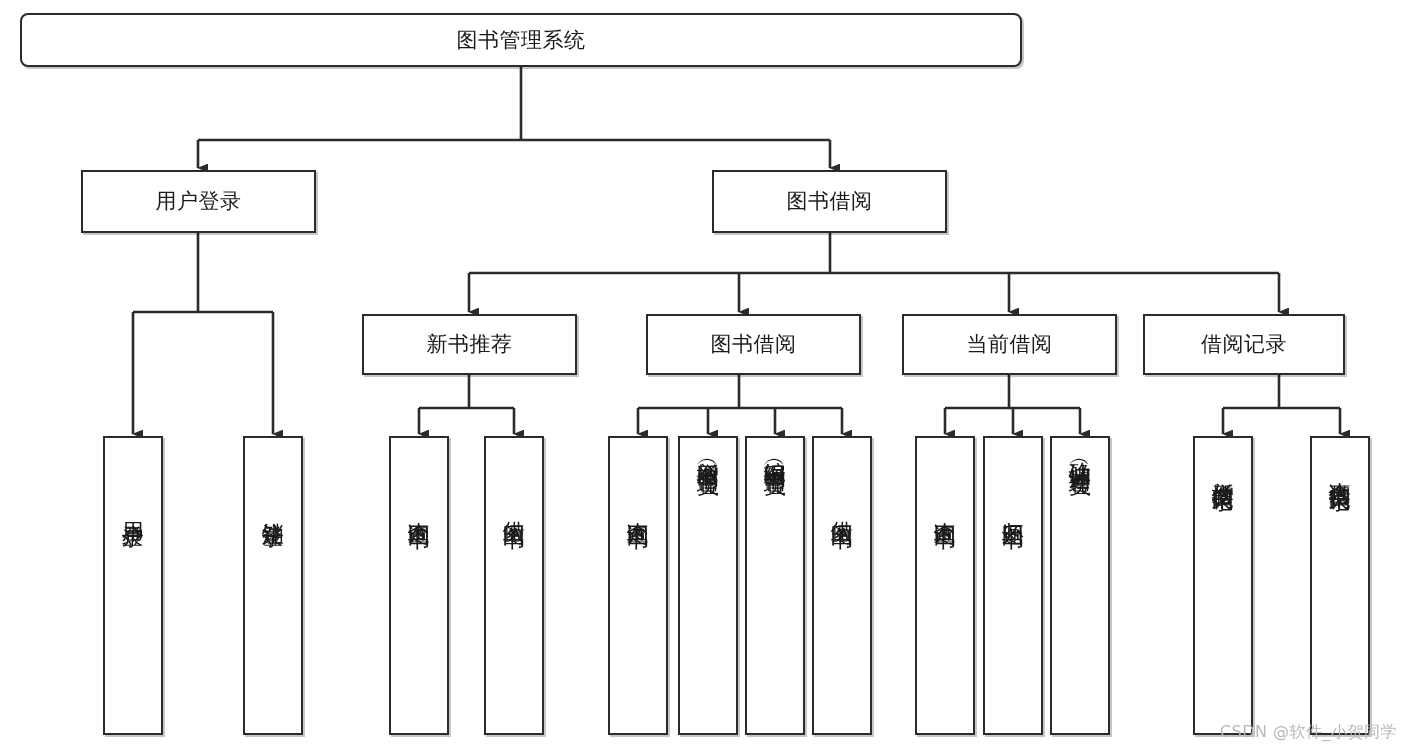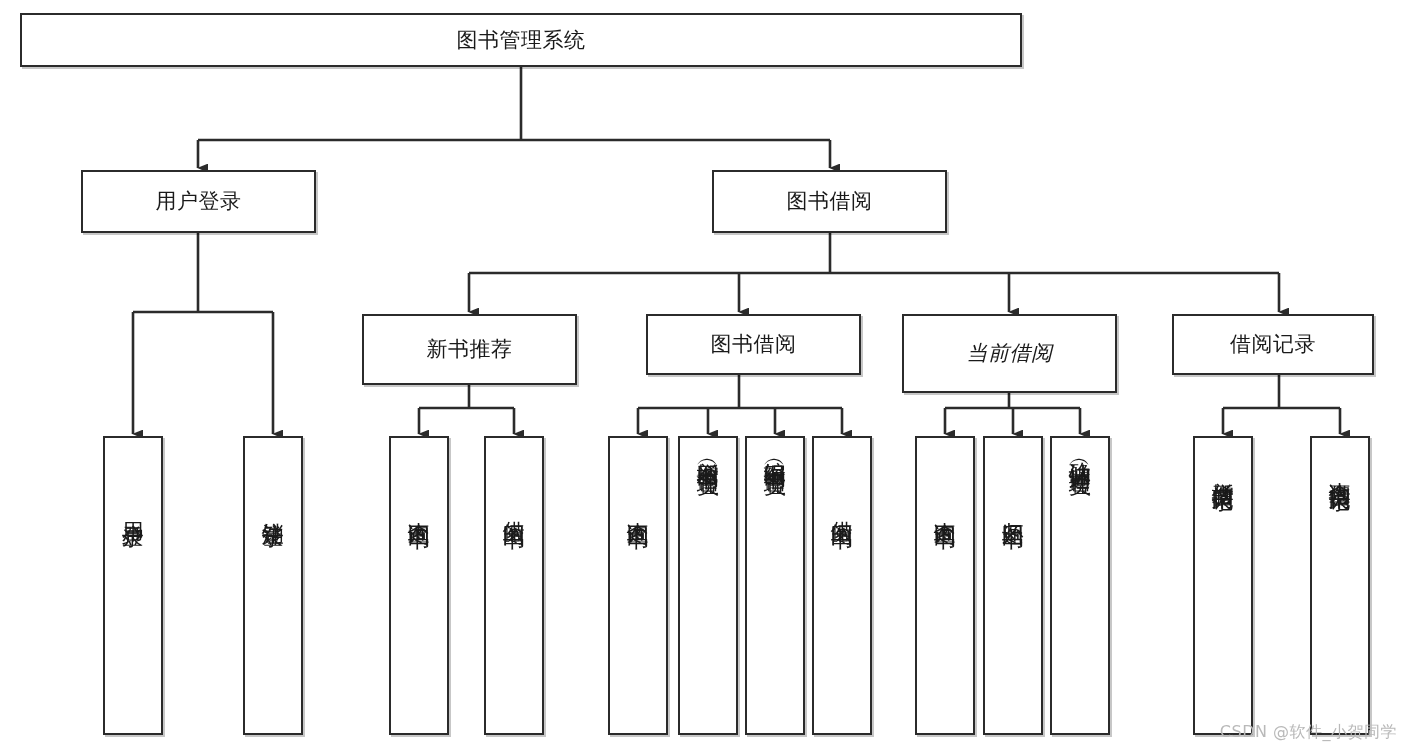--- a/index.html
+++ b/index.html
@@ -120,41 +120,41 @@
       <path d="M1013,408 L1013,434" marker-end="url(#arrow)"></path>
       <path d="M1080,408 L1080,434" marker-end="url(#arrow)"></path>
 
       <path d="M1279,375 L1279,408"></path>
       <path d="M1223,408 L1340,408"></path>
       <path d="M1223,408 L1223,434" marker-end="url(#arrow)"></path>
       <path d="M1340,408 L1340,434" marker-end="url(#arrow)"></path>
     </g>
   </svg>
 
-  <div class="node" style="left:20px; top:13px; width:1002px; height:54px;">
+  <div class="node" style="left:20px; top:13px; width:1002px; height:54px;border-radius:8px;">
     <span class="label">图书管理系统</span>
   </div>
 
   <div class="node" style="left:81px; top:170px; width:235px; height:63px;">
     <span class="label">用户登录</span>
   </div>
   <div class="node" style="left:712px; top:170px; width:235px; height:63px;">
     <span class="label">图书借阅</span>
   </div>
 
-  <div class="node" style="left:362px; top:314px; width:215px; height:71px;">
+  <div class="node" style="left:362px; top:314px; width:215px; height:61px;">
     <span class="label">新书推荐</span>
   </div>
   <div class="node" style="left:646px; top:314px; width:215px; height:61px;">
     <span class="label">图书借阅</span>
   </div>
-  <div class="node" style="left:902px; top:314px; width:215px; height:79px;font-style:italic;">
+  <div class="node" style="left:902px; top:314px; width:215px; height:61px;">
     <span class="label">当前借阅</span>
   </div>
-  <div class="node" style="left:1172px; top:314px; width:202px; height:61px;">
+  <div class="node" style="left:1143px; top:314px; width:202px; height:61px;">
     <span class="label">借阅记录</span>
   </div>
 
   <div class="node vertical mid" style="left:103px; top:436px; width:60px; height:299px;">
     <span class="label">用户登录</span>
   </div>
   <div class="node vertical mid" style="left:243px; top:436px; width:60px; height:299px;">
     <span class="label">注销登录</span>
   </div>
 

